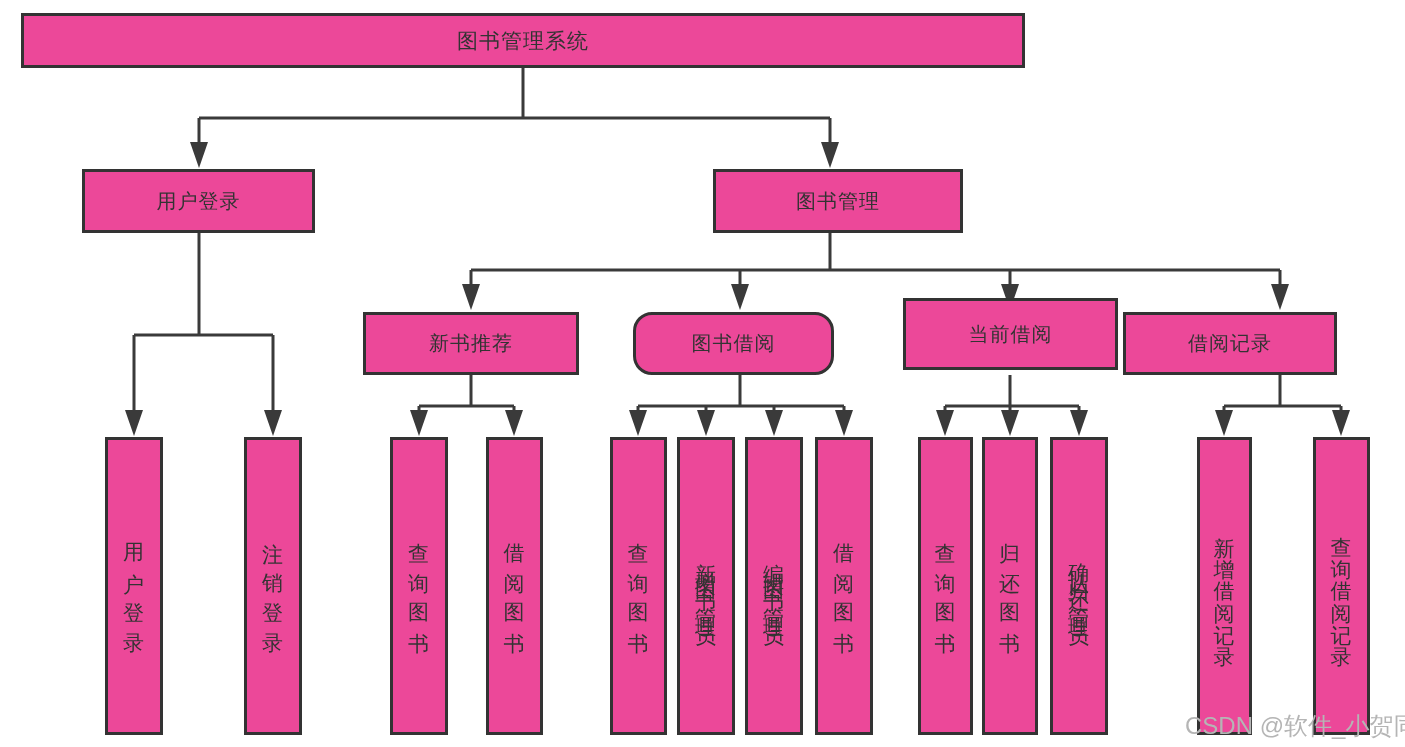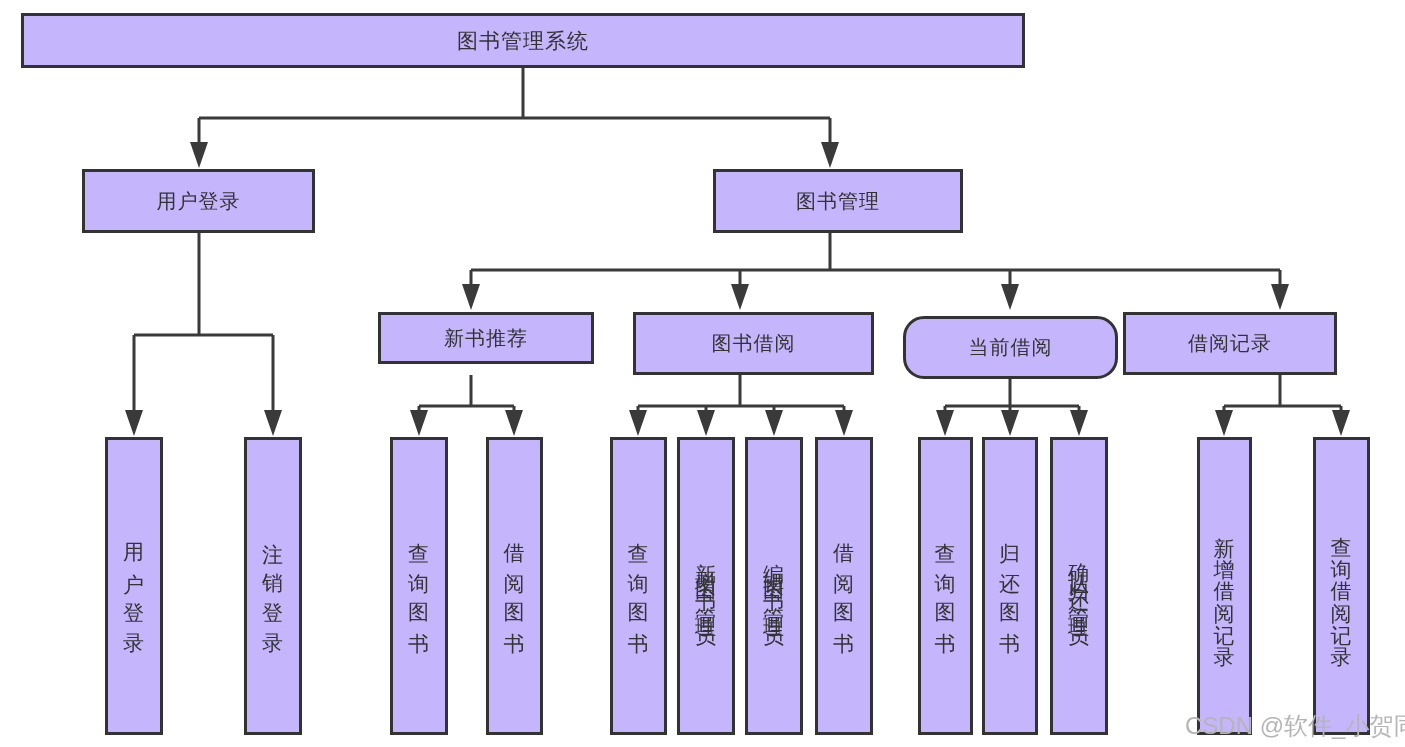--- a/index.html
+++ b/index.html
@@ -20,21 +20,21 @@
   }
   .connector-layer{
     position:absolute;left:0;top:0;width:1405px;height:747px;
     pointer-events:none;
   }
   .cline{stroke:var(--line);stroke-width:3;fill:none;}
   .carrow{fill:var(--line);stroke:none;}
   .node{
     position:absolute;
     box-sizing:border-box;
-    background:#c4b5fd;
+    background:#ec4899;
     border:3px solid var(--border);
     display:flex;align-items:center;justify-content:center;
     text-align:center;
   }
   .hbox{font-size:20px;letter-spacing:1px;}
   .hbox.root{font-size:21px;}
   .vbox{top:437px;height:298px;}
   .vtext{
     writing-mode:vertical-rl;
     text-orientation:mixed;
@@ -106,27 +106,27 @@
     <span>图书管理系统</span>
   </div>
 
   <div class="node hbox" style="left:82px;top:169px;width:233px;height:64px;">
     <span>用户登录</span>
   </div>
   <div class="node hbox" style="left:713px;top:169px;width:250px;height:64px;">
     <span>图书管理</span>
   </div>
 
-  <div class="node hbox" style="left:378px;top:312px;width:216px;height:52px;">
+  <div class="node hbox" style="left:363px;top:312px;width:216px;height:63px;">
     <span>新书推荐</span>
   </div>
-  <div class="node hbox" style="left:633px;top:312px;width:241px;height:63px;">
+  <div class="node hbox" style="left:633px;top:312px;width:201px;height:63px;border-radius:19px;">
     <span>图书借阅</span>
   </div>
-  <div class="node hbox" style="left:903px;top:316px;width:215px;height:63px;border-radius:21px;">
+  <div class="node hbox" style="left:903px;top:298px;width:215px;height:72px;">
     <span>当前借阅</span>
   </div>
   <div class="node hbox" style="left:1123px;top:312px;width:214px;height:63px;">
     <span>借阅记录</span>
   </div>
 
   <div class="node vbox" style="left:105px;width:58px;">
     <span class="vtext ls4">用户登录</span>
   </div>
   <div class="node vbox" style="left:244px;width:58px;">

